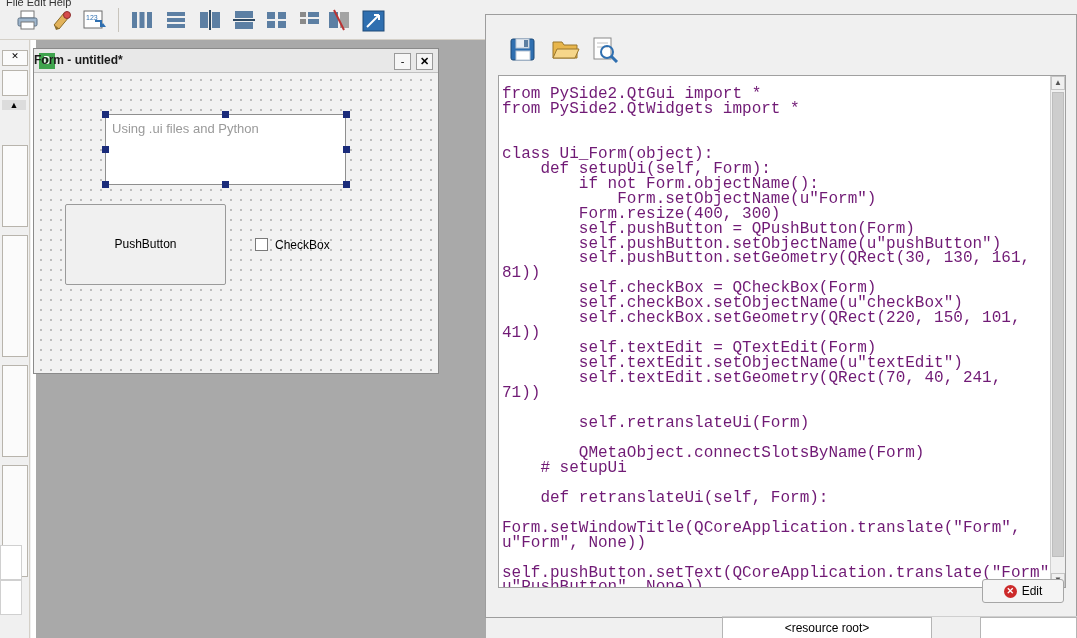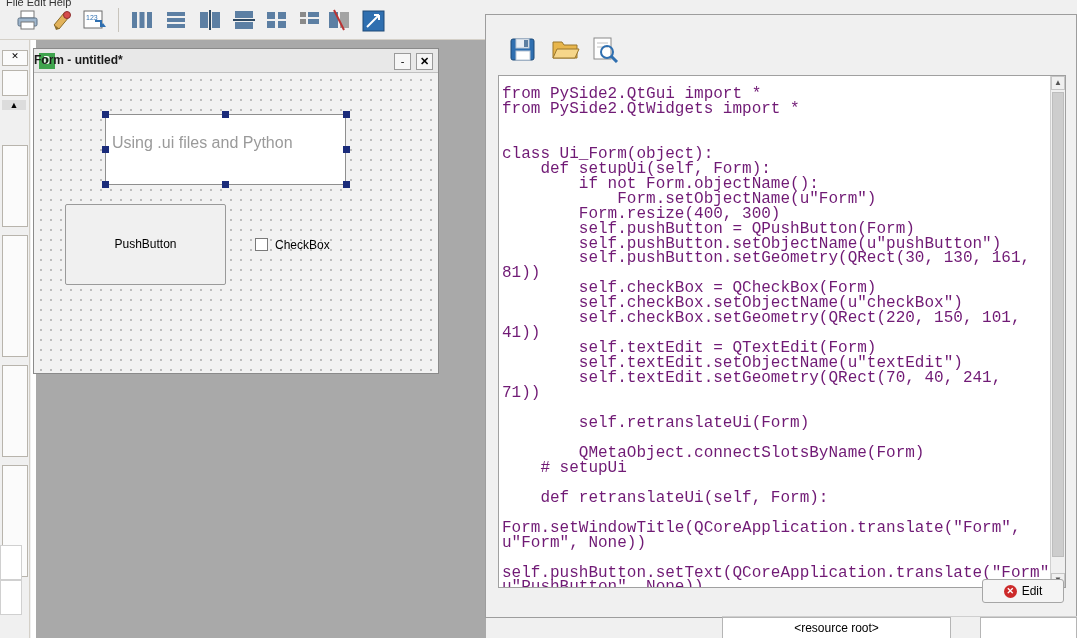--- a/index.html
+++ b/index.html
@@ -154,23 +154,23 @@
   #textedit-widget {
     position: absolute;
     left: 71px; top: 41px;
     width: 241px; height: 71px;
     background: #ffffff;
     border: 1px solid #8f8f8f;
     box-sizing: border-box;
   }
   #textedit-placeholder {
     position: absolute;
-    left: 6px; top: 19px;
+    left: 6px; top: 6px;
     color: #9a9a9a;
-    font-size: 16px;
+    font-size: 13px;
   }
   .handle {
     position: absolute;
     width: 7px; height: 7px;
     background: #1a2b7a;
   }
   #pushbutton-widget {
     position: absolute;
     left: 31px; top: 131px;
     width: 161px; height: 81px;
@@ -313,21 +313,21 @@
     position: absolute;
     left: 722px; bottom: 0;
     width: 355px; height: 22px;
     background: #f0f0f0;
     border-top: 1px solid #cfcfcf;
     box-sizing: border-box;
   }
   #resource-root {
     position: absolute;
     left: 0; top: 0;
-    width: 229px; height: 22px;
+    width: 210px; height: 22px;
     background: #ffffff;
     border: 1px solid #b5b5b5;
     box-sizing: border-box;
     text-align: center;
     line-height: 20px;
     font-size: 12px;
   }
   #resource-right {
     position: absolute;
     left: 258px; top: 0;

